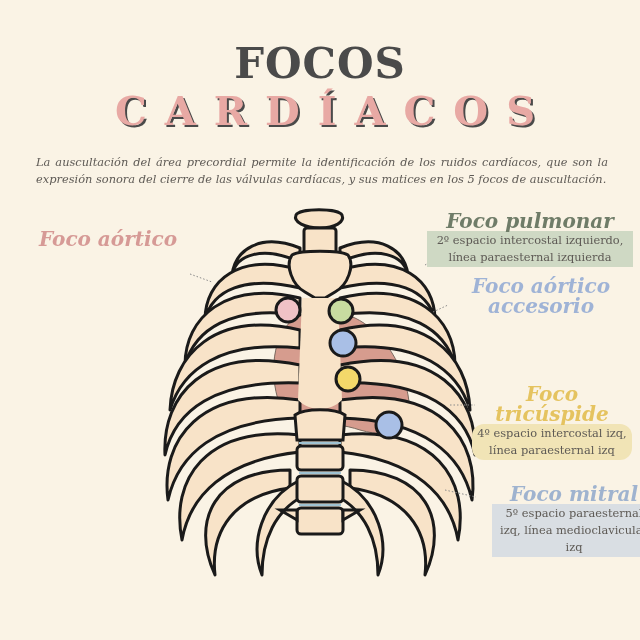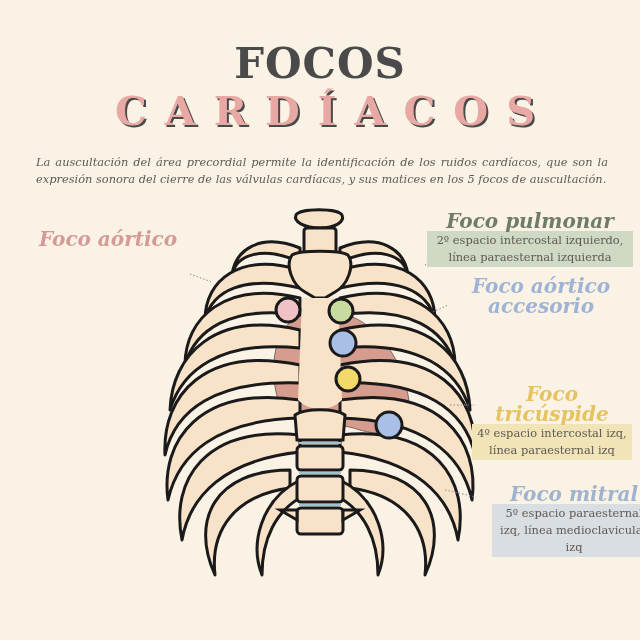--- a/index.html
+++ b/index.html
@@ -56,21 +56,21 @@
   #lbl-pulm { left: 427px; top: 211px; width: 206px; }
   #lbl-pulm .focus-title { color: #6f7c68; }
   #lbl-pulm .focus-box { background: #cfd9c4; }
 
   #lbl-accessory { left: 446px; top: 276px; width: 190px; }
   #lbl-accessory .focus-title { color: #9fb3d6; }
   #lbl-accessory .focus-box { background: linear-gradient(#c7d3e6 0, #c7d3e6 38px, transparent 38px); }
 
   #lbl-tric { left: 472px; top: 384px; width: 160px; }
   #lbl-tric .focus-title { color: #e5c35f; }
-  #lbl-tric .focus-box { background: #f1e4b6; }
+  #lbl-tric .focus-box { background: #f1e4b6; border-radius: 12px; }
 
   #lbl-mitral { left: 468px; top: 484px; width: 164px; margin-left: 24px; }
   #lbl-mitral .focus-title { color: #9fb3cf; }
   #lbl-mitral .focus-box { background: #d9dee3; }
 </style>
 </head>
 <body>
 
 <div class="title-main">FOCOS</div>
 <div class="title-sub">CARDÍACOS</div>

